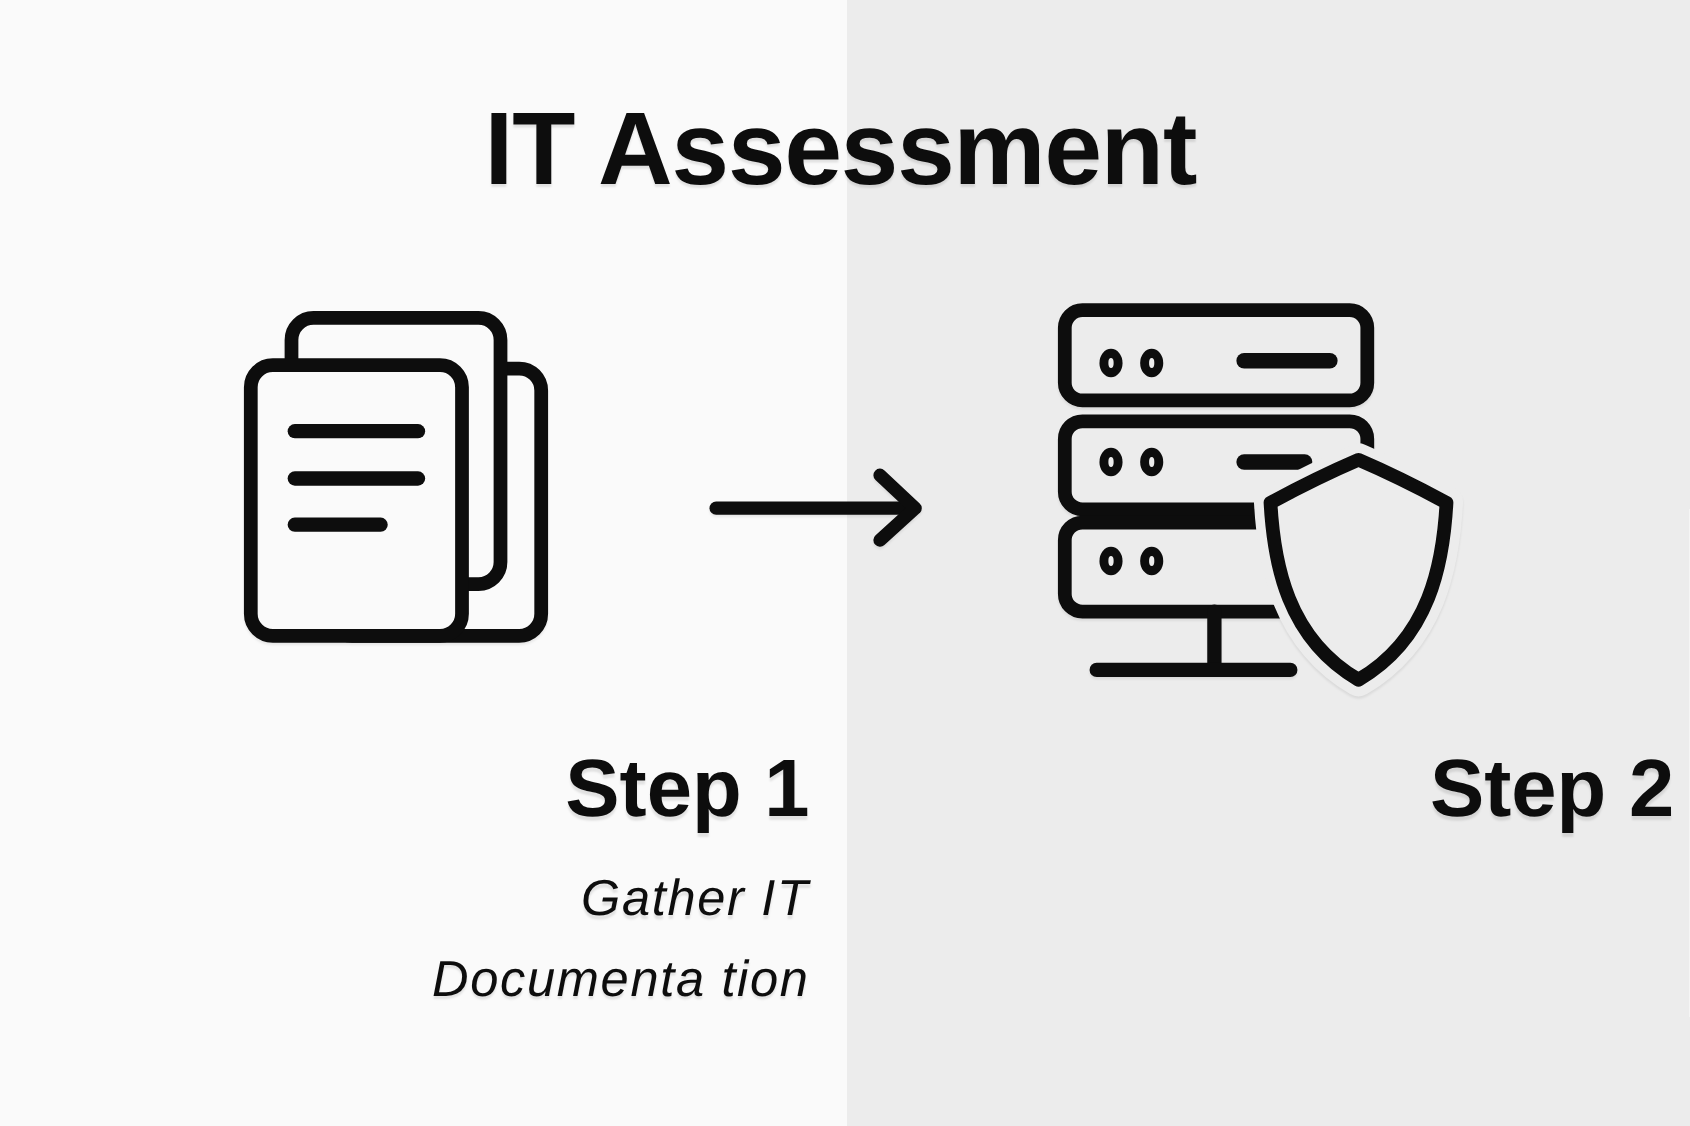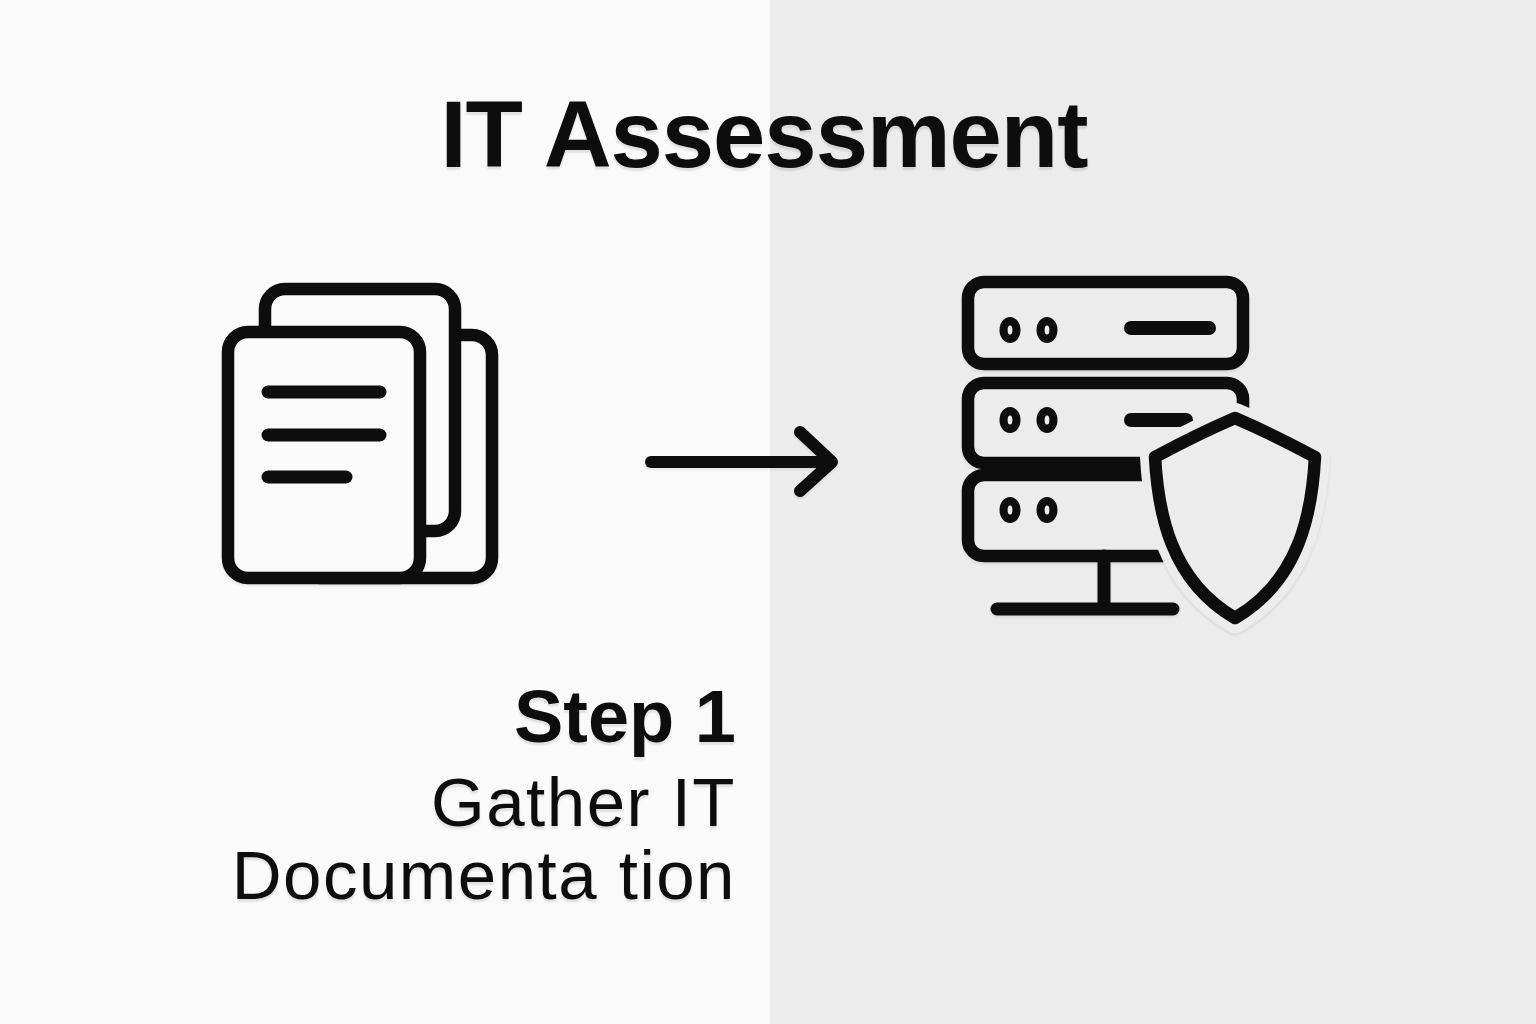--- a/index.html
+++ b/index.html
@@ -64,27 +64,28 @@
   .step-col.right { left: 768px; top: 680px; width: 754px; }
 
   .step-label {
     font-size: 74px;
     font-weight: bold;
     line-height: 74px;
     letter-spacing: 0px;
     text-shadow: 0 3px 2px rgba(0,0,0,0.10);
   }
   .step-desc {
-    margin-top: 12px;
-    font-size: 69px;
+    margin-top: 26px;
+    font-size: 46px;
     font-weight: normal;
     line-height: 73px;
     letter-spacing: 1.5px;
     white-space: pre-line;
     text-shadow: 0 3px 2px rgba(0,0,0,0.10);
+    font-style: italic;
   }
 </style>
 </head>
 <body>
 
 <div class="canvas">
 
   <div class="bg-right-panel"></div>
 
   <h1 class="page-title">IT Assessment</h1>
@@ -139,15 +140,16 @@
     </g>
   </svg>
 
   <div class="step-col left">
     <div class="step-label">Step 1</div>
     <div class="step-desc">Gather IT
 Documenta tion</div>
   </div>
 
   <div class="step-col right">
+    <div class="step-label">Step 2</div>
   </div>
 
 </div>
 
 </body></html>

